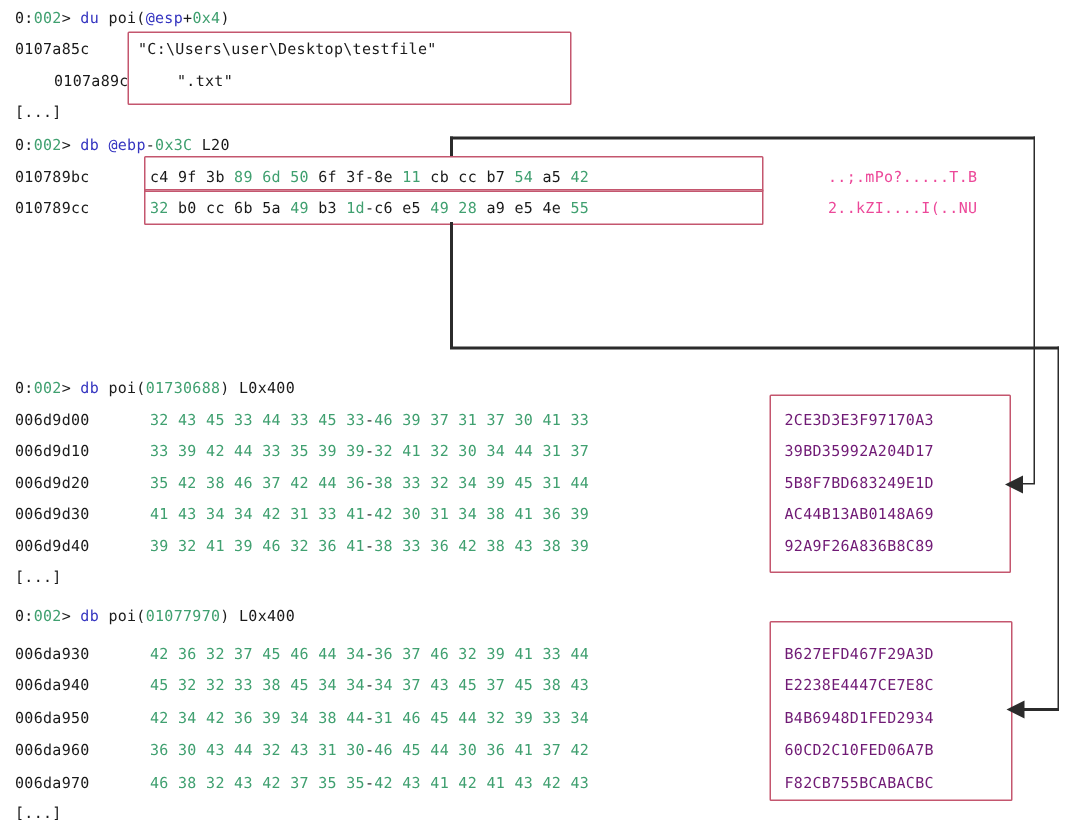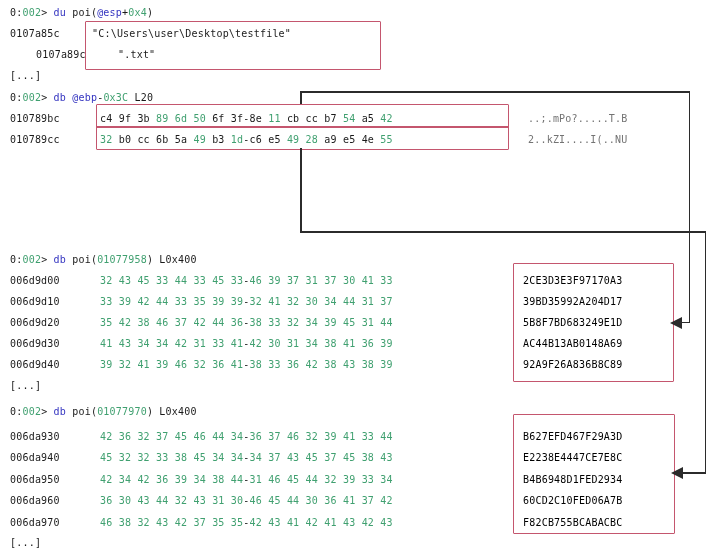--- a/index.html
+++ b/index.html
@@ -16,22 +16,22 @@
     position:absolute;
     left:0; width:720px;
     height:18px; line-height:18px;
     white-space:pre;
     letter-spacing:0.2px;
   }
   .indent{padding-left:10px;}
   .addr{position:absolute;left:10px;color:#1a1a1a;}
   .strval{position:absolute;left:92px;color:#1a1a1a;}
   .bytes{position:absolute;left:100px;text-align:right;}
-  .ascii{position:absolute;left:528px;color:#737373;}
-  .ascii.boxed{left:523px;color:#000000;}
+  .ascii{position:absolute;left:552px;color:#ec4899;}
+  .ascii.boxed{left:523px;color:#701a75;}
   .tk-k{color:#1a1a1a;}
   .tk-n{color:#40a070;}
   .tk-b{color:#3434c0;}
   
   .pinkbox{position:absolute;border:1.5px solid #c4566e;border-radius:1px;background:transparent;}
   #box-strings{left:85px;top:21px;width:294px;height:47px;}
   #box-hex1{left:96px;top:104px;width:411px;height:22px;}
   #box-hex2{left:96px;top:126px;width:411px;height:22px;}
   #box-dump1{left:513px;top:263px;width:159px;height:117px;}
   #box-dump2{left:513px;top:414px;width:160px;height:118px;}
@@ -60,21 +60,21 @@
 <div id="screen">
 
   <div id="term">
       <div class="line indent" style="top: 4px;"><span class="tk-k">0:</span><span class="tk-n">002</span><span class="tk-k">&gt; </span><span class="tk-b">du</span><span class="tk-k"> poi(</span><span class="tk-b">@esp</span><span class="tk-k">+</span><span class="tk-n">0x4</span><span class="tk-k">)</span></div>
       <div class="line" style="top: 25px; text-align: center;"><span class="addr">0107a85c</span><span class="strval">"C:\Users\user\Desktop\testfile"</span></div>
       <div class="line" style="top: 46px; margin-left: 26px;"><span class="addr">0107a89c</span><span class="strval">".txt"</span></div>
       <div class="line indent" style="top: 67px;"><span class="tk-k">[...]</span></div>
       <div class="line indent" style="top: 89px;"><span class="tk-k">0:</span><span class="tk-n">002</span><span class="tk-k">&gt; </span><span class="tk-b">db</span><span class="tk-k"> </span><span class="tk-b">@ebp</span><span class="tk-k">-</span><span class="tk-n">0x3C</span><span class="tk-k"> L20</span></div>
       <div class="line" style="top: 110px;"><span class="addr">010789bc</span><span class="bytes"><span class="tk-k">c4</span><span class="tk-k"> </span><span class="tk-k">9f</span><span class="tk-k"> </span><span class="tk-k">3b</span><span class="tk-k"> </span><span class="tk-n">89</span><span class="tk-k"> </span><span class="tk-n">6d</span><span class="tk-k"> </span><span class="tk-n">50</span><span class="tk-k"> </span><span class="tk-k">6f</span><span class="tk-k"> </span><span class="tk-k">3f</span><span class="tk-k">-</span><span class="tk-k">8e</span><span class="tk-k"> </span><span class="tk-n">11</span><span class="tk-k"> </span><span class="tk-k">cb</span><span class="tk-k"> </span><span class="tk-k">cc</span><span class="tk-k"> </span><span class="tk-k">b7</span><span class="tk-k"> </span><span class="tk-n">54</span><span class="tk-k"> </span><span class="tk-k">a5</span><span class="tk-k"> </span><span class="tk-n">42</span></span><span class="ascii">..;.mPo?.....T.B</span></div>
       <div class="line" style="top: 131px;"><span class="addr">010789cc</span><span class="bytes"><span class="tk-n">32</span><span class="tk-k"> </span><span class="tk-k">b0</span><span class="tk-k"> </span><span class="tk-k">cc</span><span class="tk-k"> </span><span class="tk-k">6b</span><span class="tk-k"> </span><span class="tk-k">5a</span><span class="tk-k"> </span><span class="tk-n">49</span><span class="tk-k"> </span><span class="tk-k">b3</span><span class="tk-k"> </span><span class="tk-n">1d</span><span class="tk-k">-</span><span class="tk-k">c6</span><span class="tk-k"> </span><span class="tk-k">e5</span><span class="tk-k"> </span><span class="tk-n">49</span><span class="tk-k"> </span><span class="tk-n">28</span><span class="tk-k"> </span><span class="tk-k">a9</span><span class="tk-k"> </span><span class="tk-k">e5</span><span class="tk-k"> </span><span class="tk-k">4e</span><span class="tk-k"> </span><span class="tk-n">55</span></span><span class="ascii">2..kZI....I(..NU</span></div>
-      <div class="line indent" style="top: 251px;"><span class="tk-k">0:</span><span class="tk-n">002</span><span class="tk-k">&gt; </span><span class="tk-b">db</span><span class="tk-k"> poi(</span><span class="tk-n">01077958</span><span class="tk-k">) L0x400</span></div>
+      <div class="line indent" style="top: 251px;"><span class="tk-k">0:</span><span class="tk-n">002</span><span class="tk-k">&gt; </span><span class="tk-b">db</span><span class="tk-k"> poi(</span><span class="tk-n">01730688</span><span class="tk-k">) L0x400</span></div>
       <div class="line" style="top: 272px;"><span class="addr">006d9d00</span><span class="bytes"><span class="tk-n">32</span><span class="tk-k"> </span><span class="tk-n">43</span><span class="tk-k"> </span><span class="tk-n">45</span><span class="tk-k"> </span><span class="tk-n">33</span><span class="tk-k"> </span><span class="tk-n">44</span><span class="tk-k"> </span><span class="tk-n">33</span><span class="tk-k"> </span><span class="tk-n">45</span><span class="tk-k"> </span><span class="tk-n">33</span><span class="tk-k">-</span><span class="tk-n">46</span><span class="tk-k"> </span><span class="tk-n">39</span><span class="tk-k"> </span><span class="tk-n">37</span><span class="tk-k"> </span><span class="tk-n">31</span><span class="tk-k"> </span><span class="tk-n">37</span><span class="tk-k"> </span><span class="tk-n">30</span><span class="tk-k"> </span><span class="tk-n">41</span><span class="tk-k"> </span><span class="tk-n">33</span></span><span class="ascii boxed">2CE3D3E3F97170A3</span></div>
       <div class="line" style="top: 293px;"><span class="addr">006d9d10</span><span class="bytes"><span class="tk-n">33</span><span class="tk-k"> </span><span class="tk-n">39</span><span class="tk-k"> </span><span class="tk-n">42</span><span class="tk-k"> </span><span class="tk-n">44</span><span class="tk-k"> </span><span class="tk-n">33</span><span class="tk-k"> </span><span class="tk-n">35</span><span class="tk-k"> </span><span class="tk-n">39</span><span class="tk-k"> </span><span class="tk-n">39</span><span class="tk-k">-</span><span class="tk-n">32</span><span class="tk-k"> </span><span class="tk-n">41</span><span class="tk-k"> </span><span class="tk-n">32</span><span class="tk-k"> </span><span class="tk-n">30</span><span class="tk-k"> </span><span class="tk-n">34</span><span class="tk-k"> </span><span class="tk-n">44</span><span class="tk-k"> </span><span class="tk-n">31</span><span class="tk-k"> </span><span class="tk-n">37</span></span><span class="ascii boxed">39BD35992A204D17</span></div>
       <div class="line" style="top: 314px;"><span class="addr">006d9d20</span><span class="bytes"><span class="tk-n">35</span><span class="tk-k"> </span><span class="tk-n">42</span><span class="tk-k"> </span><span class="tk-n">38</span><span class="tk-k"> </span><span class="tk-n">46</span><span class="tk-k"> </span><span class="tk-n">37</span><span class="tk-k"> </span><span class="tk-n">42</span><span class="tk-k"> </span><span class="tk-n">44</span><span class="tk-k"> </span><span class="tk-n">36</span><span class="tk-k">-</span><span class="tk-n">38</span><span class="tk-k"> </span><span class="tk-n">33</span><span class="tk-k"> </span><span class="tk-n">32</span><span class="tk-k"> </span><span class="tk-n">34</span><span class="tk-k"> </span><span class="tk-n">39</span><span class="tk-k"> </span><span class="tk-n">45</span><span class="tk-k"> </span><span class="tk-n">31</span><span class="tk-k"> </span><span class="tk-n">44</span></span><span class="ascii boxed">5B8F7BD683249E1D</span></div>
       <div class="line" style="top: 335px;"><span class="addr">006d9d30</span><span class="bytes"><span class="tk-n">41</span><span class="tk-k"> </span><span class="tk-n">43</span><span class="tk-k"> </span><span class="tk-n">34</span><span class="tk-k"> </span><span class="tk-n">34</span><span class="tk-k"> </span><span class="tk-n">42</span><span class="tk-k"> </span><span class="tk-n">31</span><span class="tk-k"> </span><span class="tk-n">33</span><span class="tk-k"> </span><span class="tk-n">41</span><span class="tk-k">-</span><span class="tk-n">42</span><span class="tk-k"> </span><span class="tk-n">30</span><span class="tk-k"> </span><span class="tk-n">31</span><span class="tk-k"> </span><span class="tk-n">34</span><span class="tk-k"> </span><span class="tk-n">38</span><span class="tk-k"> </span><span class="tk-n">41</span><span class="tk-k"> </span><span class="tk-n">36</span><span class="tk-k"> </span><span class="tk-n">39</span></span><span class="ascii boxed">AC44B13AB0148A69</span></div>
       <div class="line" style="top: 356px;"><span class="addr">006d9d40</span><span class="bytes"><span class="tk-n">39</span><span class="tk-k"> </span><span class="tk-n">32</span><span class="tk-k"> </span><span class="tk-n">41</span><span class="tk-k"> </span><span class="tk-n">39</span><span class="tk-k"> </span><span class="tk-n">46</span><span class="tk-k"> </span><span class="tk-n">32</span><span class="tk-k"> </span><span class="tk-n">36</span><span class="tk-k"> </span><span class="tk-n">41</span><span class="tk-k">-</span><span class="tk-n">38</span><span class="tk-k"> </span><span class="tk-n">33</span><span class="tk-k"> </span><span class="tk-n">36</span><span class="tk-k"> </span><span class="tk-n">42</span><span class="tk-k"> </span><span class="tk-n">38</span><span class="tk-k"> </span><span class="tk-n">43</span><span class="tk-k"> </span><span class="tk-n">38</span><span class="tk-k"> </span><span class="tk-n">39</span></span><span class="ascii boxed">92A9F26A836B8C89</span></div>
       <div class="line indent" style="top: 377px;"><span class="tk-k">[...]</span></div>
       <div class="line indent" style="top: 403px;"><span class="tk-k">0:</span><span class="tk-n">002</span><span class="tk-k">&gt; </span><span class="tk-b">db</span><span class="tk-k"> poi(</span><span class="tk-n">01077970</span><span class="tk-k">) L0x400</span></div>
       <div class="line" style="top: 428px;"><span class="addr">006da930</span><span class="bytes"><span class="tk-n">42</span><span class="tk-k"> </span><span class="tk-n">36</span><span class="tk-k"> </span><span class="tk-n">32</span><span class="tk-k"> </span><span class="tk-n">37</span><span class="tk-k"> </span><span class="tk-n">45</span><span class="tk-k"> </span><span class="tk-n">46</span><span class="tk-k"> </span><span class="tk-n">44</span><span class="tk-k"> </span><span class="tk-n">34</span><span class="tk-k">-</span><span class="tk-n">36</span><span class="tk-k"> </span><span class="tk-n">37</span><span class="tk-k"> </span><span class="tk-n">46</span><span class="tk-k"> </span><span class="tk-n">32</span><span class="tk-k"> </span><span class="tk-n">39</span><span class="tk-k"> </span><span class="tk-n">41</span><span class="tk-k"> </span><span class="tk-n">33</span><span class="tk-k"> </span><span class="tk-n">44</span></span><span class="ascii boxed">B627EFD467F29A3D</span></div>
       <div class="line" style="top: 449px;"><span class="addr">006da940</span><span class="bytes"><span class="tk-n">45</span><span class="tk-k"> </span><span class="tk-n">32</span><span class="tk-k"> </span><span class="tk-n">32</span><span class="tk-k"> </span><span class="tk-n">33</span><span class="tk-k"> </span><span class="tk-n">38</span><span class="tk-k"> </span><span class="tk-n">45</span><span class="tk-k"> </span><span class="tk-n">34</span><span class="tk-k"> </span><span class="tk-n">34</span><span class="tk-k">-</span><span class="tk-n">34</span><span class="tk-k"> </span><span class="tk-n">37</span><span class="tk-k"> </span><span class="tk-n">43</span><span class="tk-k"> </span><span class="tk-n">45</span><span class="tk-k"> </span><span class="tk-n">37</span><span class="tk-k"> </span><span class="tk-n">45</span><span class="tk-k"> </span><span class="tk-n">38</span><span class="tk-k"> </span><span class="tk-n">43</span></span><span class="ascii boxed">E2238E4447CE7E8C</span></div>
       <div class="line" style="top: 471px;"><span class="addr">006da950</span><span class="bytes"><span class="tk-n">42</span><span class="tk-k"> </span><span class="tk-n">34</span><span class="tk-k"> </span><span class="tk-n">42</span><span class="tk-k"> </span><span class="tk-n">36</span><span class="tk-k"> </span><span class="tk-n">39</span><span class="tk-k"> </span><span class="tk-n">34</span><span class="tk-k"> </span><span class="tk-n">38</span><span class="tk-k"> </span><span class="tk-n">44</span><span class="tk-k">-</span><span class="tk-n">31</span><span class="tk-k"> </span><span class="tk-n">46</span><span class="tk-k"> </span><span class="tk-n">45</span><span class="tk-k"> </span><span class="tk-n">44</span><span class="tk-k"> </span><span class="tk-n">32</span><span class="tk-k"> </span><span class="tk-n">39</span><span class="tk-k"> </span><span class="tk-n">33</span><span class="tk-k"> </span><span class="tk-n">34</span></span><span class="ascii boxed">B4B6948D1FED2934</span></div>

